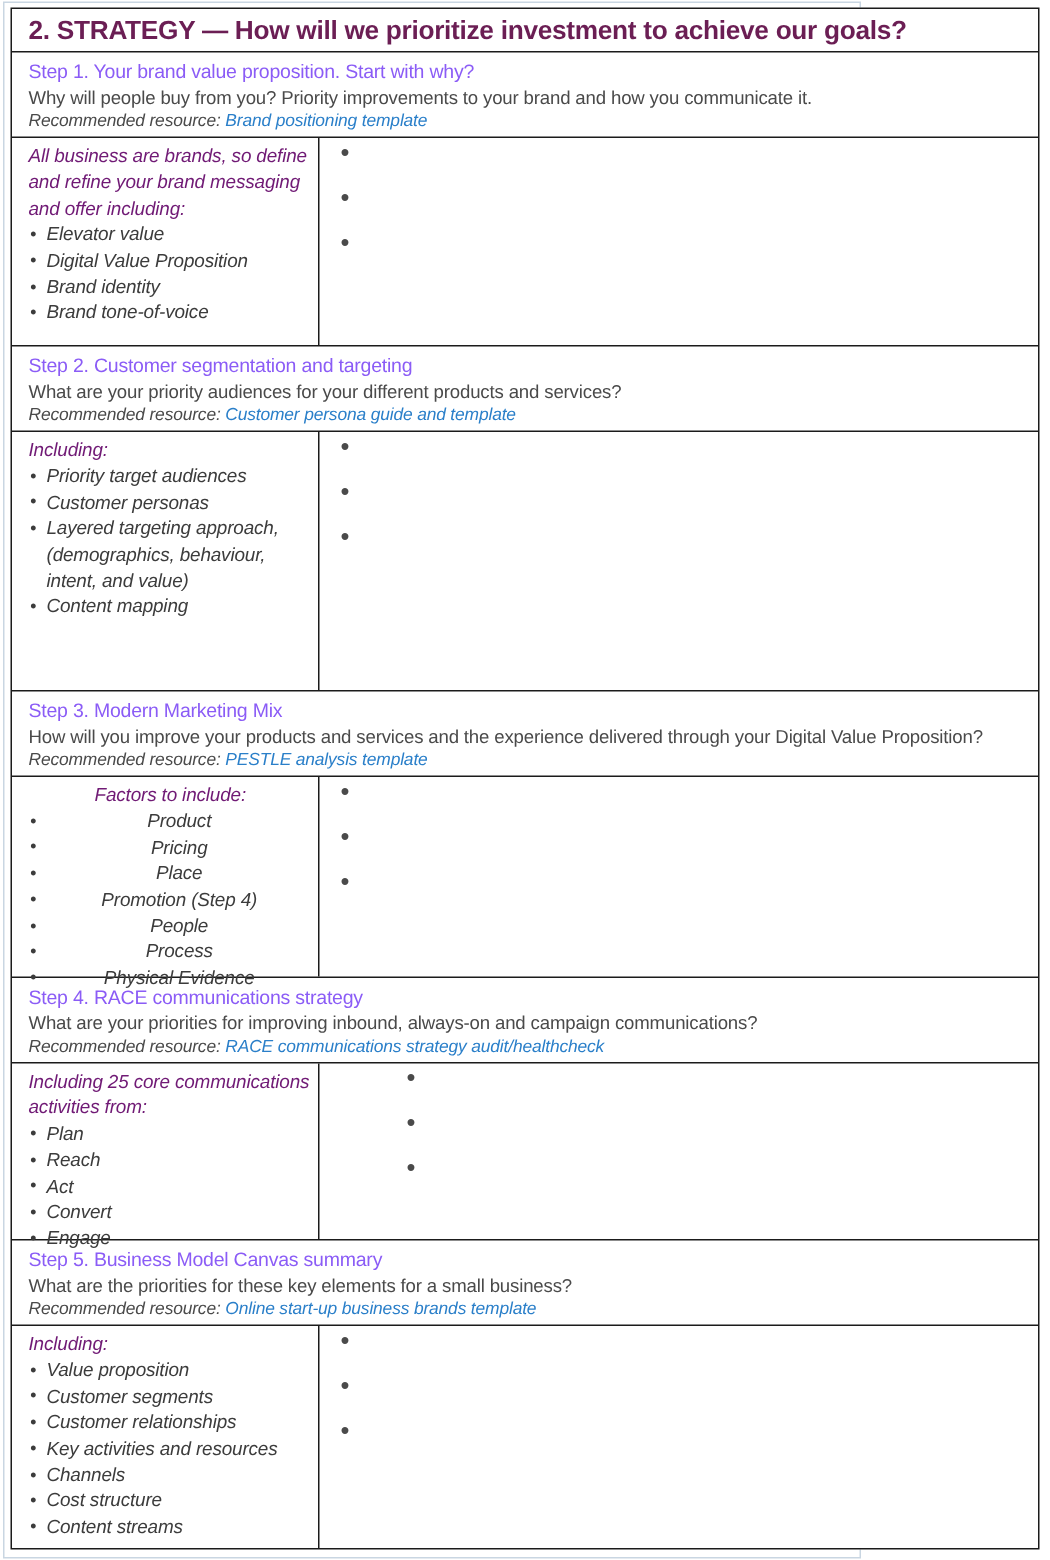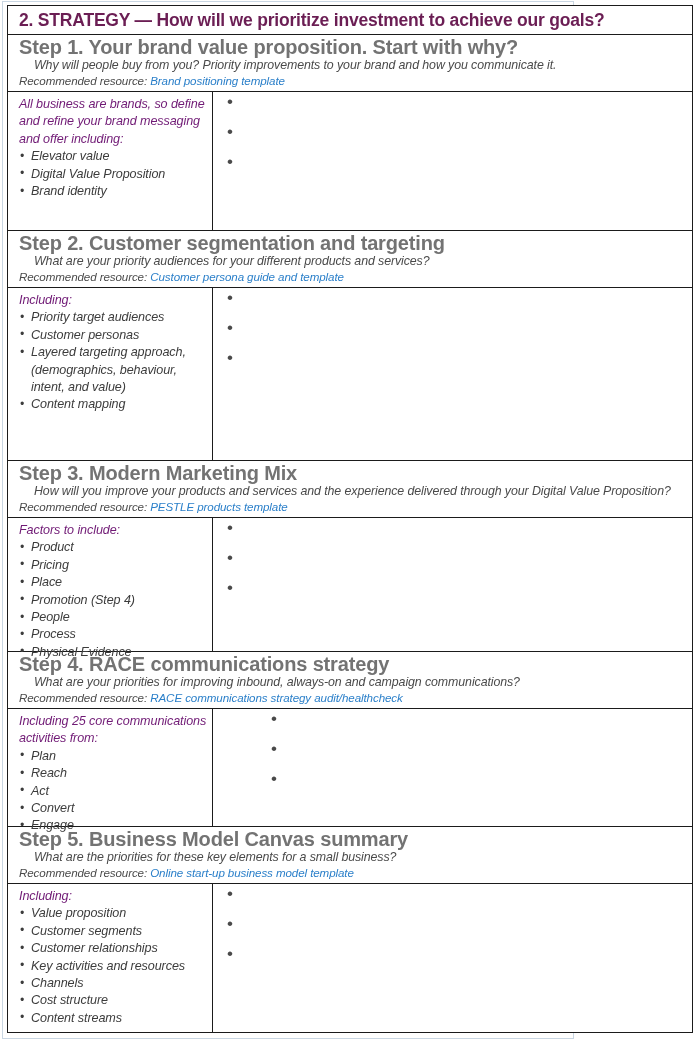--- a/index.html
+++ b/index.html
@@ -58,35 +58,33 @@
     white-space: nowrap;
   }
 
   
   .step-header {
     border-bottom: 1px solid #1b1b1b;
     padding: 3px 6px 3px 11px;
     box-sizing: border-box;
   }
   .step-title {
-    color: #737373;
-    font-weight: bold;
-    font-size: 20px;
+    color: #8b5cf6;
+    font-weight: normal;
+    font-size: 13px;
     line-height: 19px;
     letter-spacing: -0.15px;
     white-space: nowrap;
   }
   .step-question {
     color: #4a4a4a;
-    font-style: italic;
     font-size: 12.4px;
     line-height: 16px;
     letter-spacing: -0.1px;
     white-space: nowrap;
-    margin-left: 15px;
   }
   .step-resource {
     font-style: italic;
     font-size: 11.6px;
     line-height: 15px;
     color: #4a4a4a;
     letter-spacing: -0.1px;
     white-space: nowrap;
   }
   .step-resource .res-link {
@@ -162,21 +160,21 @@
     position: absolute;
     left: 0;
     top: -6px;
     font-size: 17px;
     color: #4a4a4a;
   }
 
   
   .body-s1 { height: 139px; }
   .body-s2 { height: 173px; }
-  .body-s3 { height: 134px; }
+  .body-s3 { height: 134px; text-align: center; }
   .body-s4 { height: 118px; gap: 44px; }
   .body-s5 { height: 160px; }
 </style>
 </head>
 <body>
 
 <div class="page">
   <div class="page-edge"></div>
 
   <div class="worksheet">
@@ -190,20 +188,21 @@
       <div class="step-question">Why will people buy from you? Priority improvements to your brand and how you communicate it.</div>
       <div class="step-resource"><span>Recommended resource:</span> <span class="res-link">Brand positioning template</span></div>
     </div>
     <div class="step-body body-s1">
       <div class="col-left">
         <div class="lead-line">All business are brands, so define and refine your brand messaging and offer including:</div>
         <ul class="item-list">
           <li>Elevator value</li>
           <li>Digital Value Proposition</li>
           <li>Brand identity</li>
+          <li>Brand tone-of-voice</li>
         </ul>
       </div>
       <div class="col-right">
         <ul class="answer-bullets">
           <li></li>
           <li></li>
           <li></li>
         </ul>
       </div>
     </div>
@@ -228,21 +227,21 @@
           <li></li>
           <li></li>
           <li></li>
         </ul>
       </div>
     </div>
 
     <div class="step-header">
       <div class="step-title">Step 3. Modern Marketing Mix</div>
       <div class="step-question">How will you improve your products and services and the experience delivered through your Digital Value Proposition?</div>
-      <div class="step-resource"><span>Recommended resource:</span> <span class="res-link">PESTLE products template</span></div>
+      <div class="step-resource"><span>Recommended resource:</span> <span class="res-link">PESTLE analysis template</span></div>
     </div>
     <div class="step-body body-s3">
       <div class="col-left">
         <div class="lead-line">Factors to include:</div>
         <ul class="item-list">
           <li>Product</li>
           <li>Pricing</li>
           <li>Place</li>
           <li>Promotion (Step 4)</li>
           <li>People</li>
@@ -280,21 +279,21 @@
           <li></li>
           <li></li>
           <li></li>
         </ul>
       </div>
     </div>
 
     <div class="step-header">
       <div class="step-title">Step 5. Business Model Canvas summary</div>
       <div class="step-question">What are the priorities for these key elements for a small business?</div>
-      <div class="step-resource"><span>Recommended resource:</span> <span class="res-link">Online start-up business model template</span></div>
+      <div class="step-resource"><span>Recommended resource:</span> <span class="res-link">Online start-up business brands template</span></div>
     </div>
     <div class="step-body body-s5 last">
       <div class="col-left">
         <div class="lead-line">Including:</div>
         <ul class="item-list">
           <li>Value proposition</li>
           <li>Customer segments</li>
           <li>Customer relationships</li>
           <li>Key activities and resources</li>
           <li>Channels</li>

